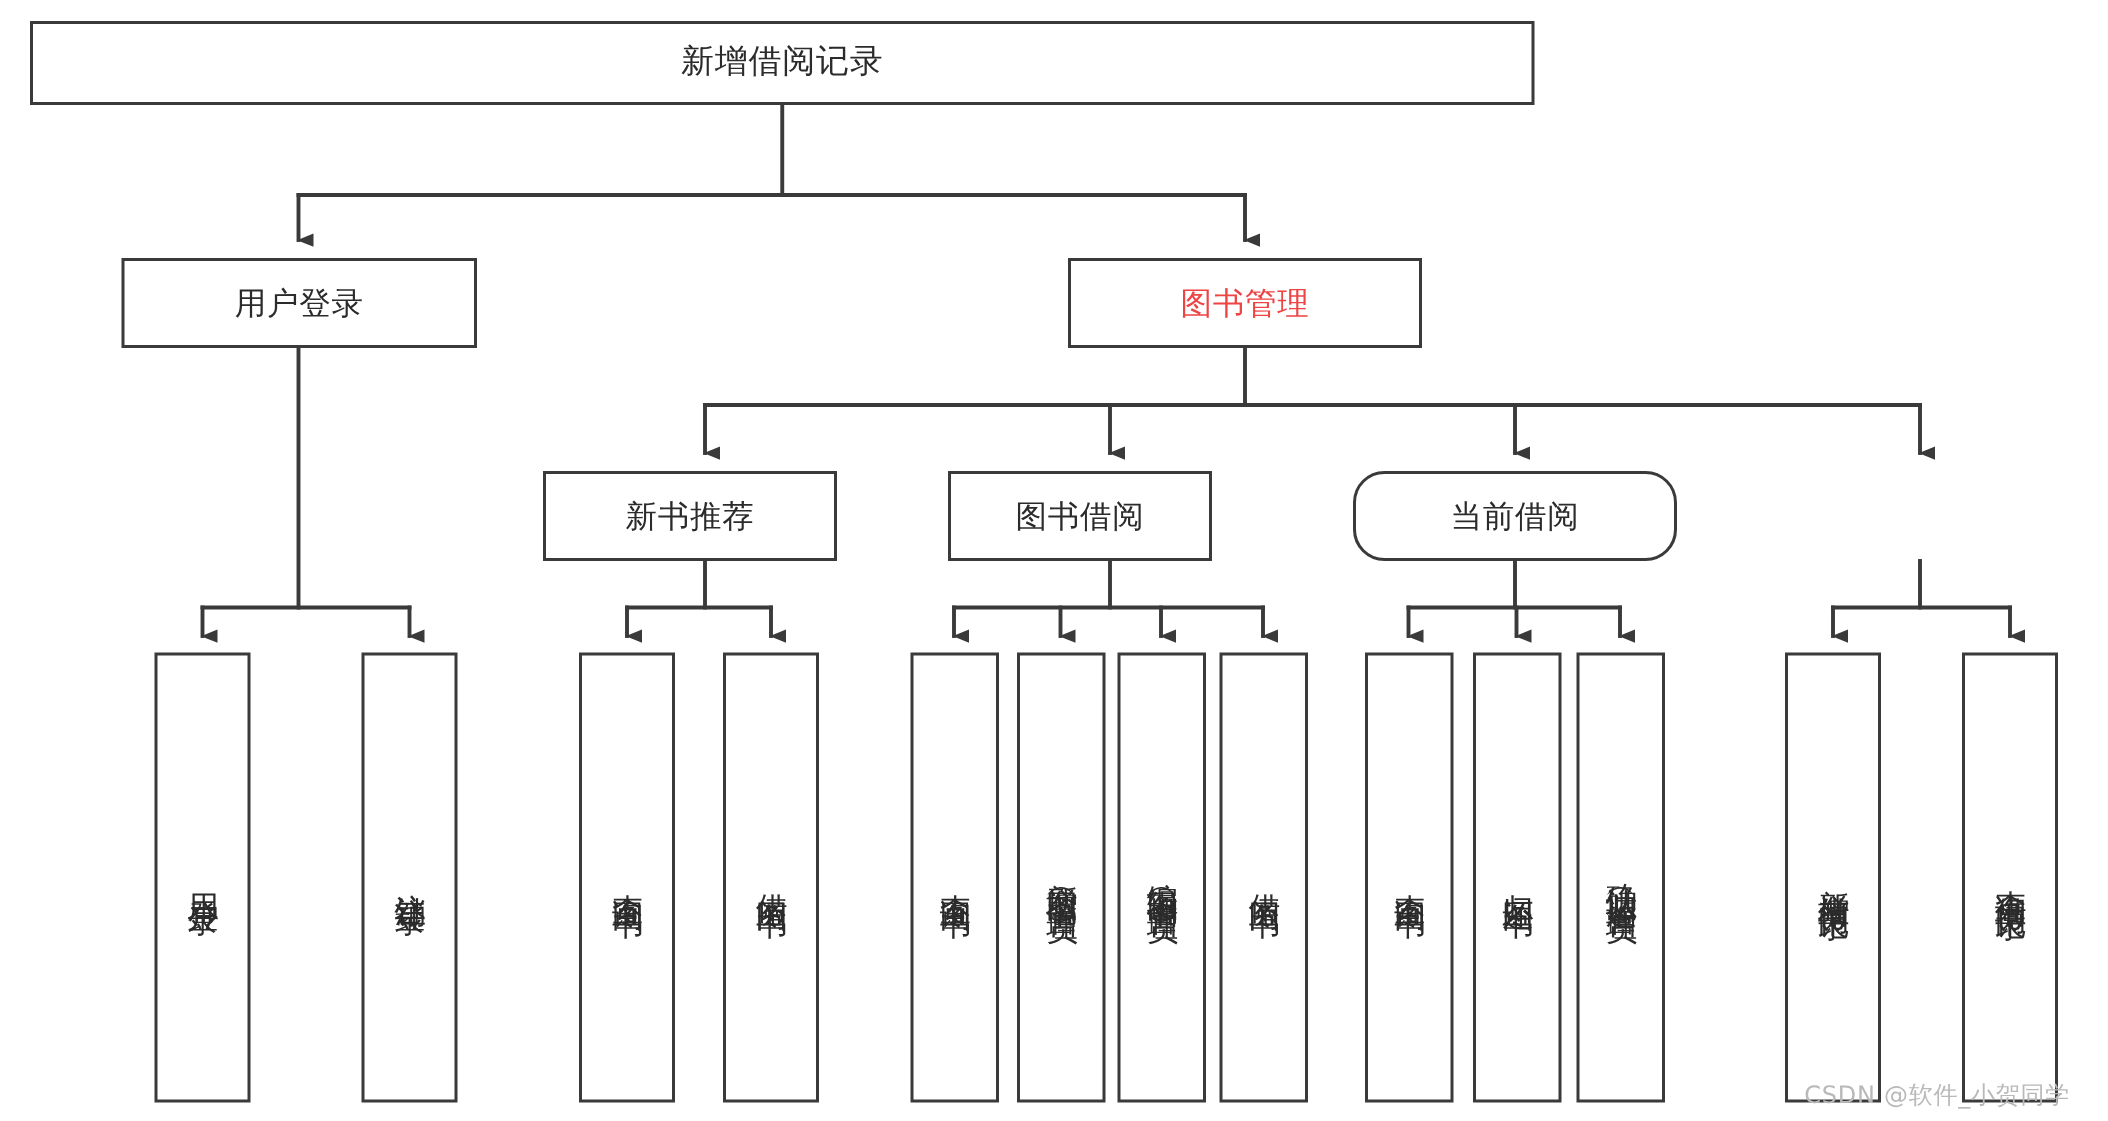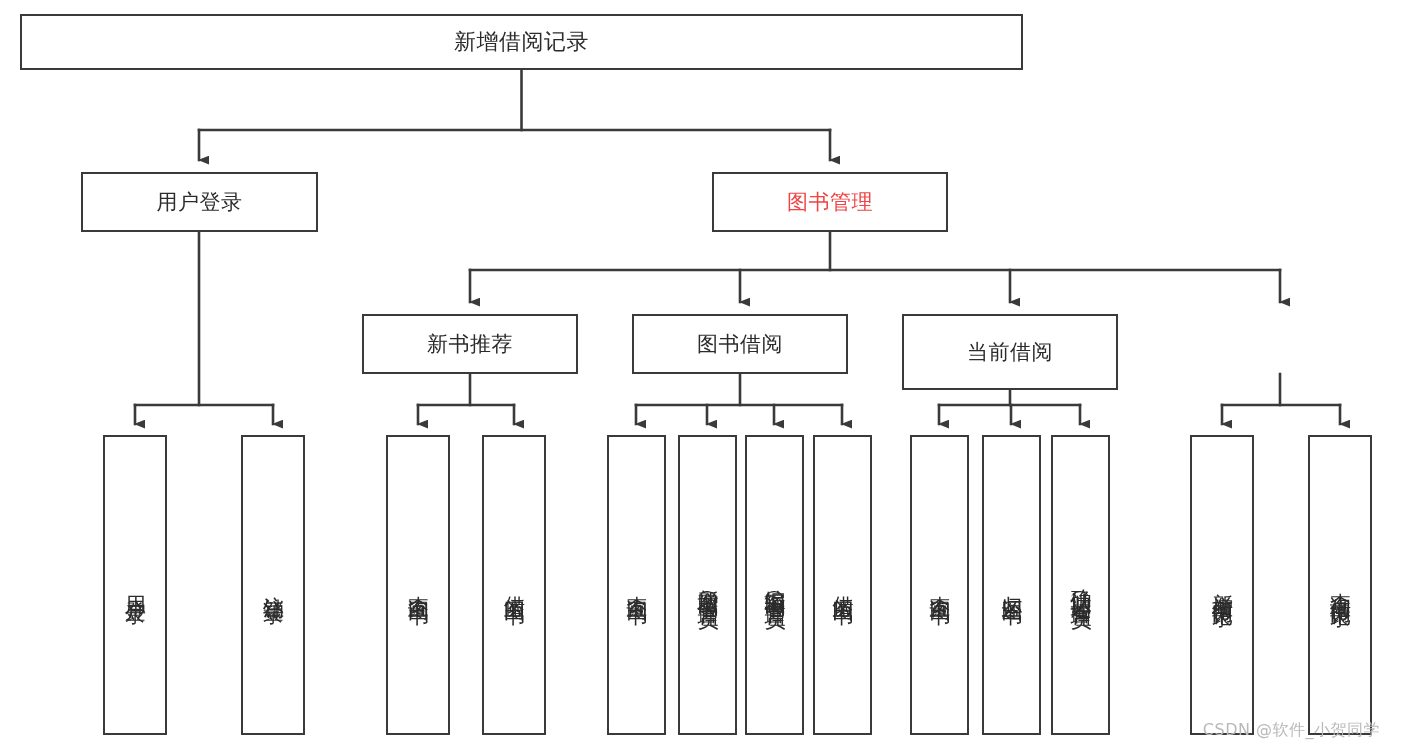--- a/index.html
+++ b/index.html
@@ -135,27 +135,27 @@
     <span class="lbl">新增借阅记录</span>
   </div>
 
   <div class="node horiz" id="node-l1-0" style="left: 81px; top: 172px; width: 237px; height: 60px; border-color: rgb(58, 58, 58); background: rgb(255, 255, 255); color: rgb(43, 43, 43);">
     <span class="lbl">用户登录</span>
   </div>
   <div class="node horiz" id="node-l1-1" style="left: 712px; top: 172px; width: 236px; height: 60px; border-color: rgb(58, 58, 58); background: rgb(255, 255, 255); color: #ef4444;">
     <span class="lbl">图书管理</span>
   </div>
 
-  <div class="node horiz" id="node-l2-0" style="left: 362px; top: 314px; width: 216px; height: 60px; border-color: rgb(58, 58, 58); background: rgb(255, 255, 255); color: rgb(43, 43, 43);">
+  <div class="node horiz" id="node-l2-0" style="left: 362px; top: 314px; width: 196px; height: 60px; border-color: rgb(58, 58, 58); background: rgb(255, 255, 255); color: rgb(43, 43, 43);">
     <span class="lbl">新书推荐</span>
   </div>
-  <div class="node horiz" id="node-l2-1" style="left: 632px; top: 314px; width: 216px; height: 60px; border-color: rgb(58, 58, 58); background: rgb(255, 255, 255); color: rgb(43, 43, 43);">
+  <div class="node horiz" id="node-l2-1" style="left: 632px; top: 314px; width: 176px; height: 60px; border-color: rgb(58, 58, 58); background: rgb(255, 255, 255); color: rgb(43, 43, 43);">
     <span class="lbl">图书借阅</span>
   </div>
-  <div class="node horiz" id="node-l2-2" style="left: 902px; top: 314px; width: 216px; height: 76px; border-color: rgb(58, 58, 58); background: rgb(255, 255, 255); color: rgb(43, 43, 43);">
+  <div class="node horiz" id="node-l2-2" style="left: 902px; top: 314px; width: 216px; height: 60px; border-color: rgb(58, 58, 58); background: rgb(255, 255, 255); color: rgb(43, 43, 43); border-radius: 21px;">
     <span class="lbl">当前借阅</span>
   </div>
 
   <div class="node vert" id="node-leaf-0" style="left: 103px; top: 435px; width: 64px; height: 300px; border-color: rgb(58, 58, 58); background: rgb(255, 255, 255); color: rgb(43, 43, 43);">
     <span class="lbl">用户登录</span>
   </div>
   <div class="node vert" id="node-leaf-1" style="left: 241px; top: 435px; width: 64px; height: 300px; border-color: rgb(58, 58, 58); background: rgb(255, 255, 255); color: rgb(43, 43, 43);">
     <span class="lbl">注销登录</span>
   </div>
   <div class="node vert" id="node-leaf-2" style="left: 386px; top: 435px; width: 64px; height: 300px; border-color: rgb(58, 58, 58); background: rgb(255, 255, 255); color: rgb(43, 43, 43);">

